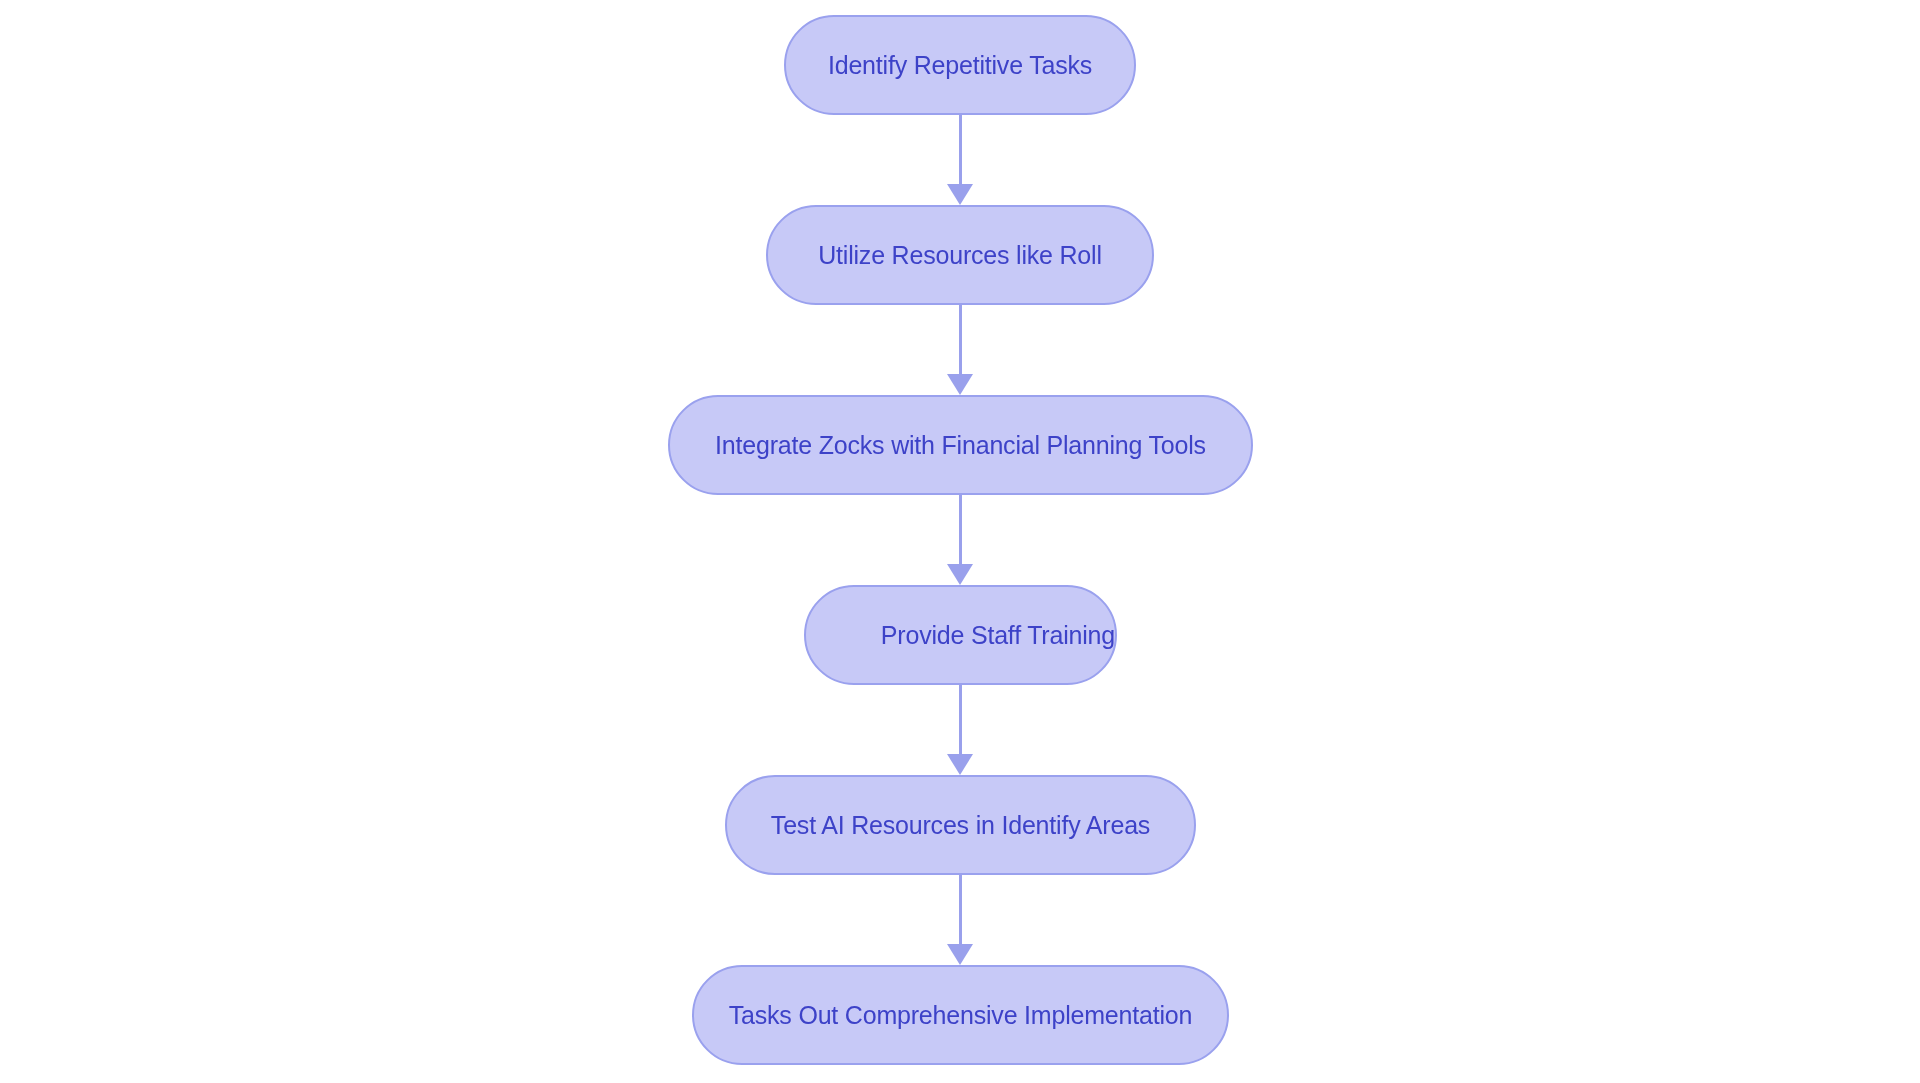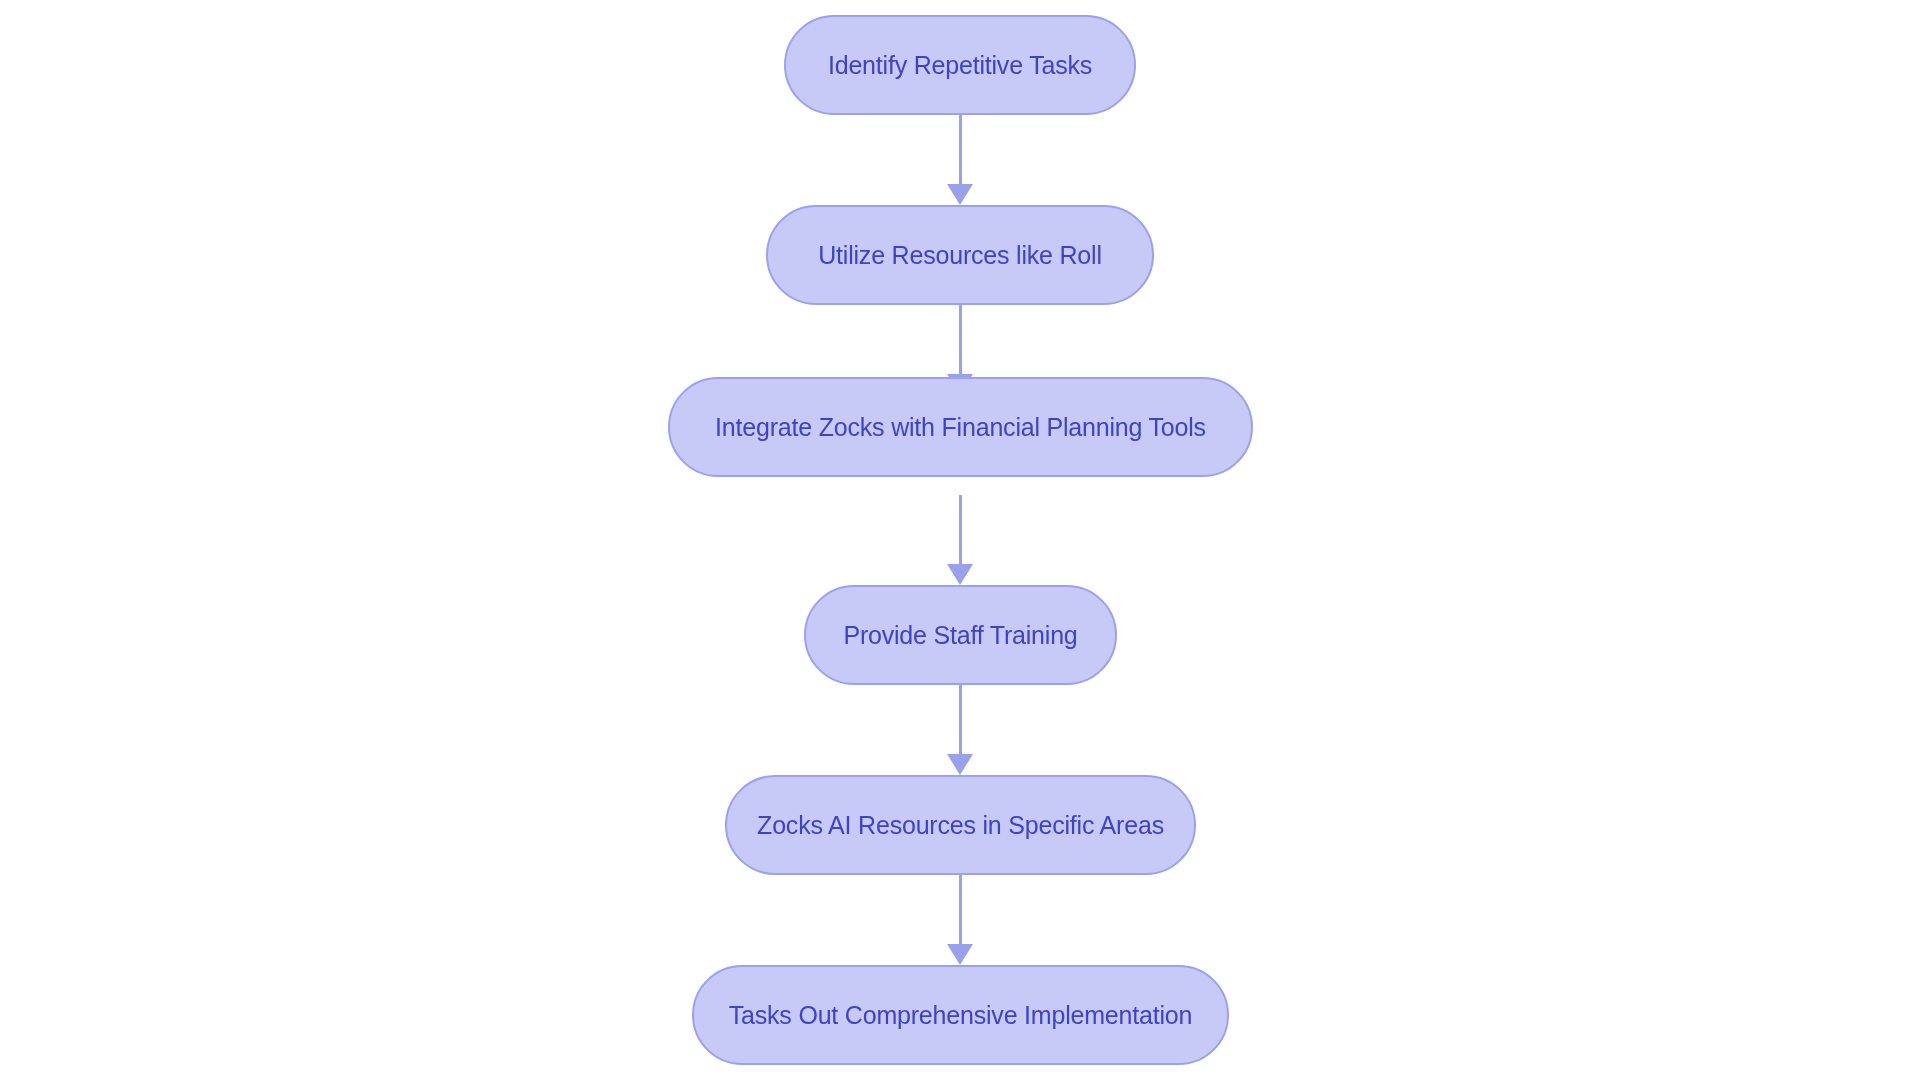--- a/index.html
+++ b/index.html
@@ -36,22 +36,22 @@
   .node-label {
     font-size: 25px;
     font-weight: 400;
     letter-spacing: -0.2px;
     color: var(--node-text);
     white-space: nowrap;
     text-align: center;
   }
   .n1 { left: 784px; top: 15px;  width: 352px; }
   .n2 { left: 766px; top: 205px; width: 388px; }
-  .n3 { left: 668px; top: 377px; width: 585px; }
-  .n4 { left: 804px; top: 585px; width: 313px; }
+  .n3 { left: 668px; top: 395px; width: 585px; }
+  .n4 { left: 804px; top: 585px; width: 313px; justify-content: flex-end; }
   .n5 { left: 725px; top: 775px; width: 471px; }
   .n6 { left: 692px; top: 965px; width: 537px; }
   .arrow {
     position: absolute;
     left: 947px;
     width: 26px;
     height: 90px;
     display: flex;
     flex-direction: column;
     align-items: center;
@@ -109,21 +109,21 @@
   <div class="node n4">
     <span class="node-label">Provide Staff Training</span>
   </div>
 
   <div class="arrow a4">
     <div class="arrow-shaft"></div>
     <div class="arrow-head"></div>
   </div>
 
   <div class="node n5">
-    <span class="node-label">Zocks AI Resources in Specific Areas</span>
+    <span class="node-label">Test AI Resources in Identify Areas</span>
   </div>
 
   <div class="arrow a5">
     <div class="arrow-shaft"></div>
     <div class="arrow-head"></div>
   </div>
 
   <div class="node n6">
     <span class="node-label">Tasks Out Comprehensive Implementation</span>
   </div>

